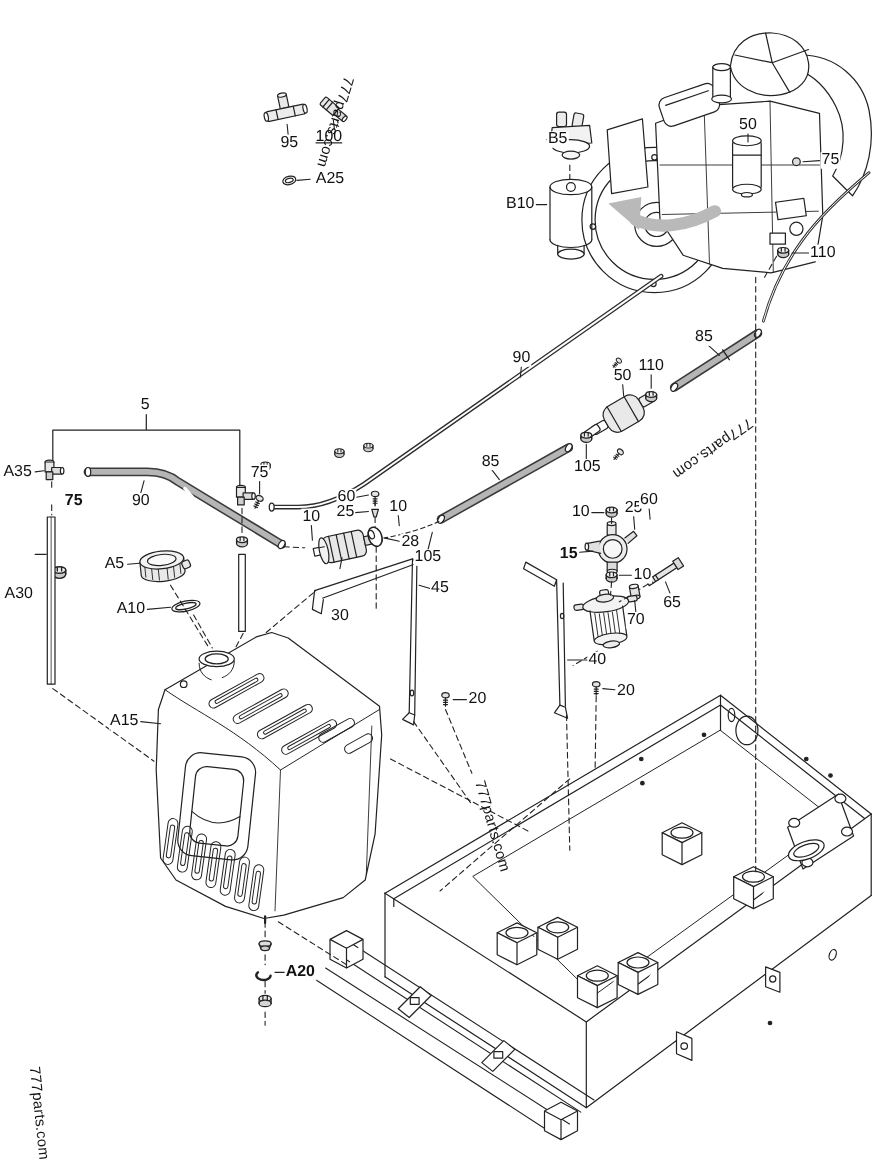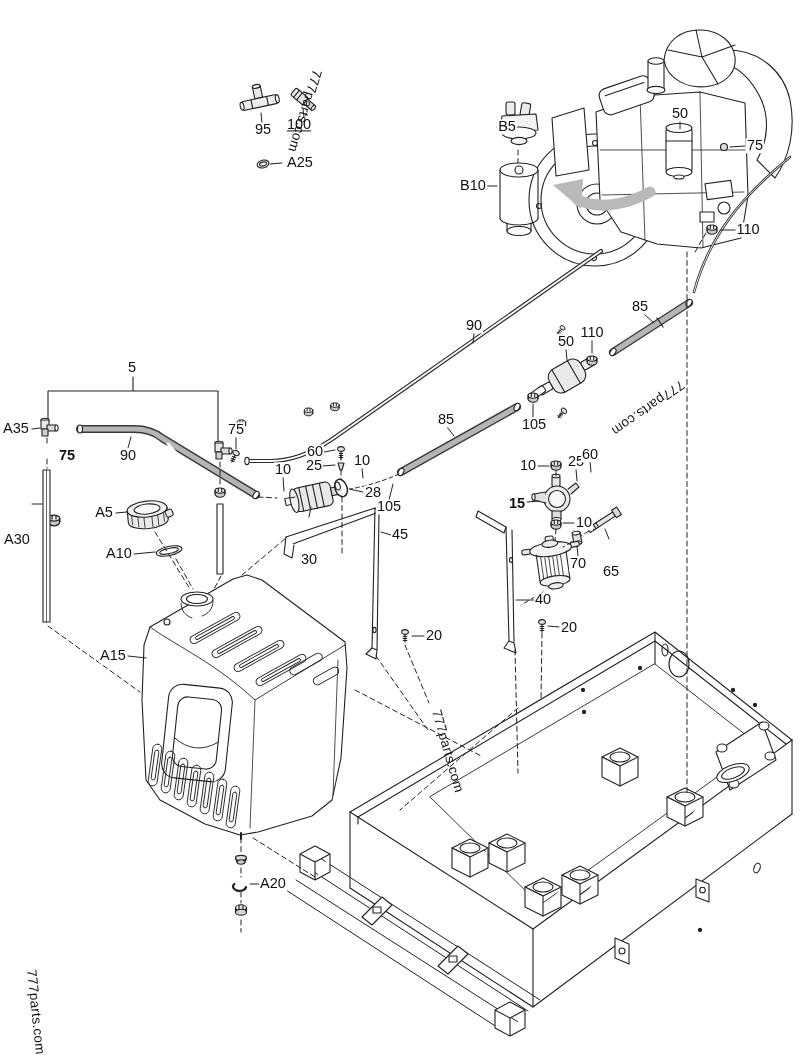--- a/index.html
+++ b/index.html
@@ -468,21 +468,21 @@
 <span class="lbl" style="left:362px;top:461px;">10</span>
 <span class="lbl" style="left:373px;top:493px;">28</span>
 <span class="lbl" style="left:309px;top:524px;margin-top:36px;">30</span>
 <span class="lbl" style="left:389px;top:507px;">105</span>
 <span class="lbl" style="left:400px;top:535px;">45</span>
 <span class="lbl" style="left:528px;top:466px;">10</span>
 <span class="lbl" style="left:576px;top:462px;">25</span>
 <span class="lbl" style="left:590px;top:455px;">60</span>
 <span class="lbl" style="left:517px;top:504px;font-weight:bold;">15</span>
 <span class="lbl" style="left:584px;top:523px;">10</span>
-<span class="lbl" style="left:611px;top:572px;">65</span>
+<span class="lbl" style="left:611px;top:548px;">65</span>
 <span class="lbl" style="left:578px;top:564px;">70</span>
 <span class="lbl" style="left:543px;top:600px;">40</span>
 <span class="lbl" style="left:434px;top:636px;">20</span>
 <span class="lbl" style="left:569px;top:628px;">20</span>
 <span class="lbl" style="left:113px;top:656px;">A15</span>
-<span class="lbl" style="left:273px;top:884px;">A20</span>
+<span class="lbl" style="left:273px;top:884px;font-weight:bold;">A20</span>
 
 </div>
 
 </body></html>

